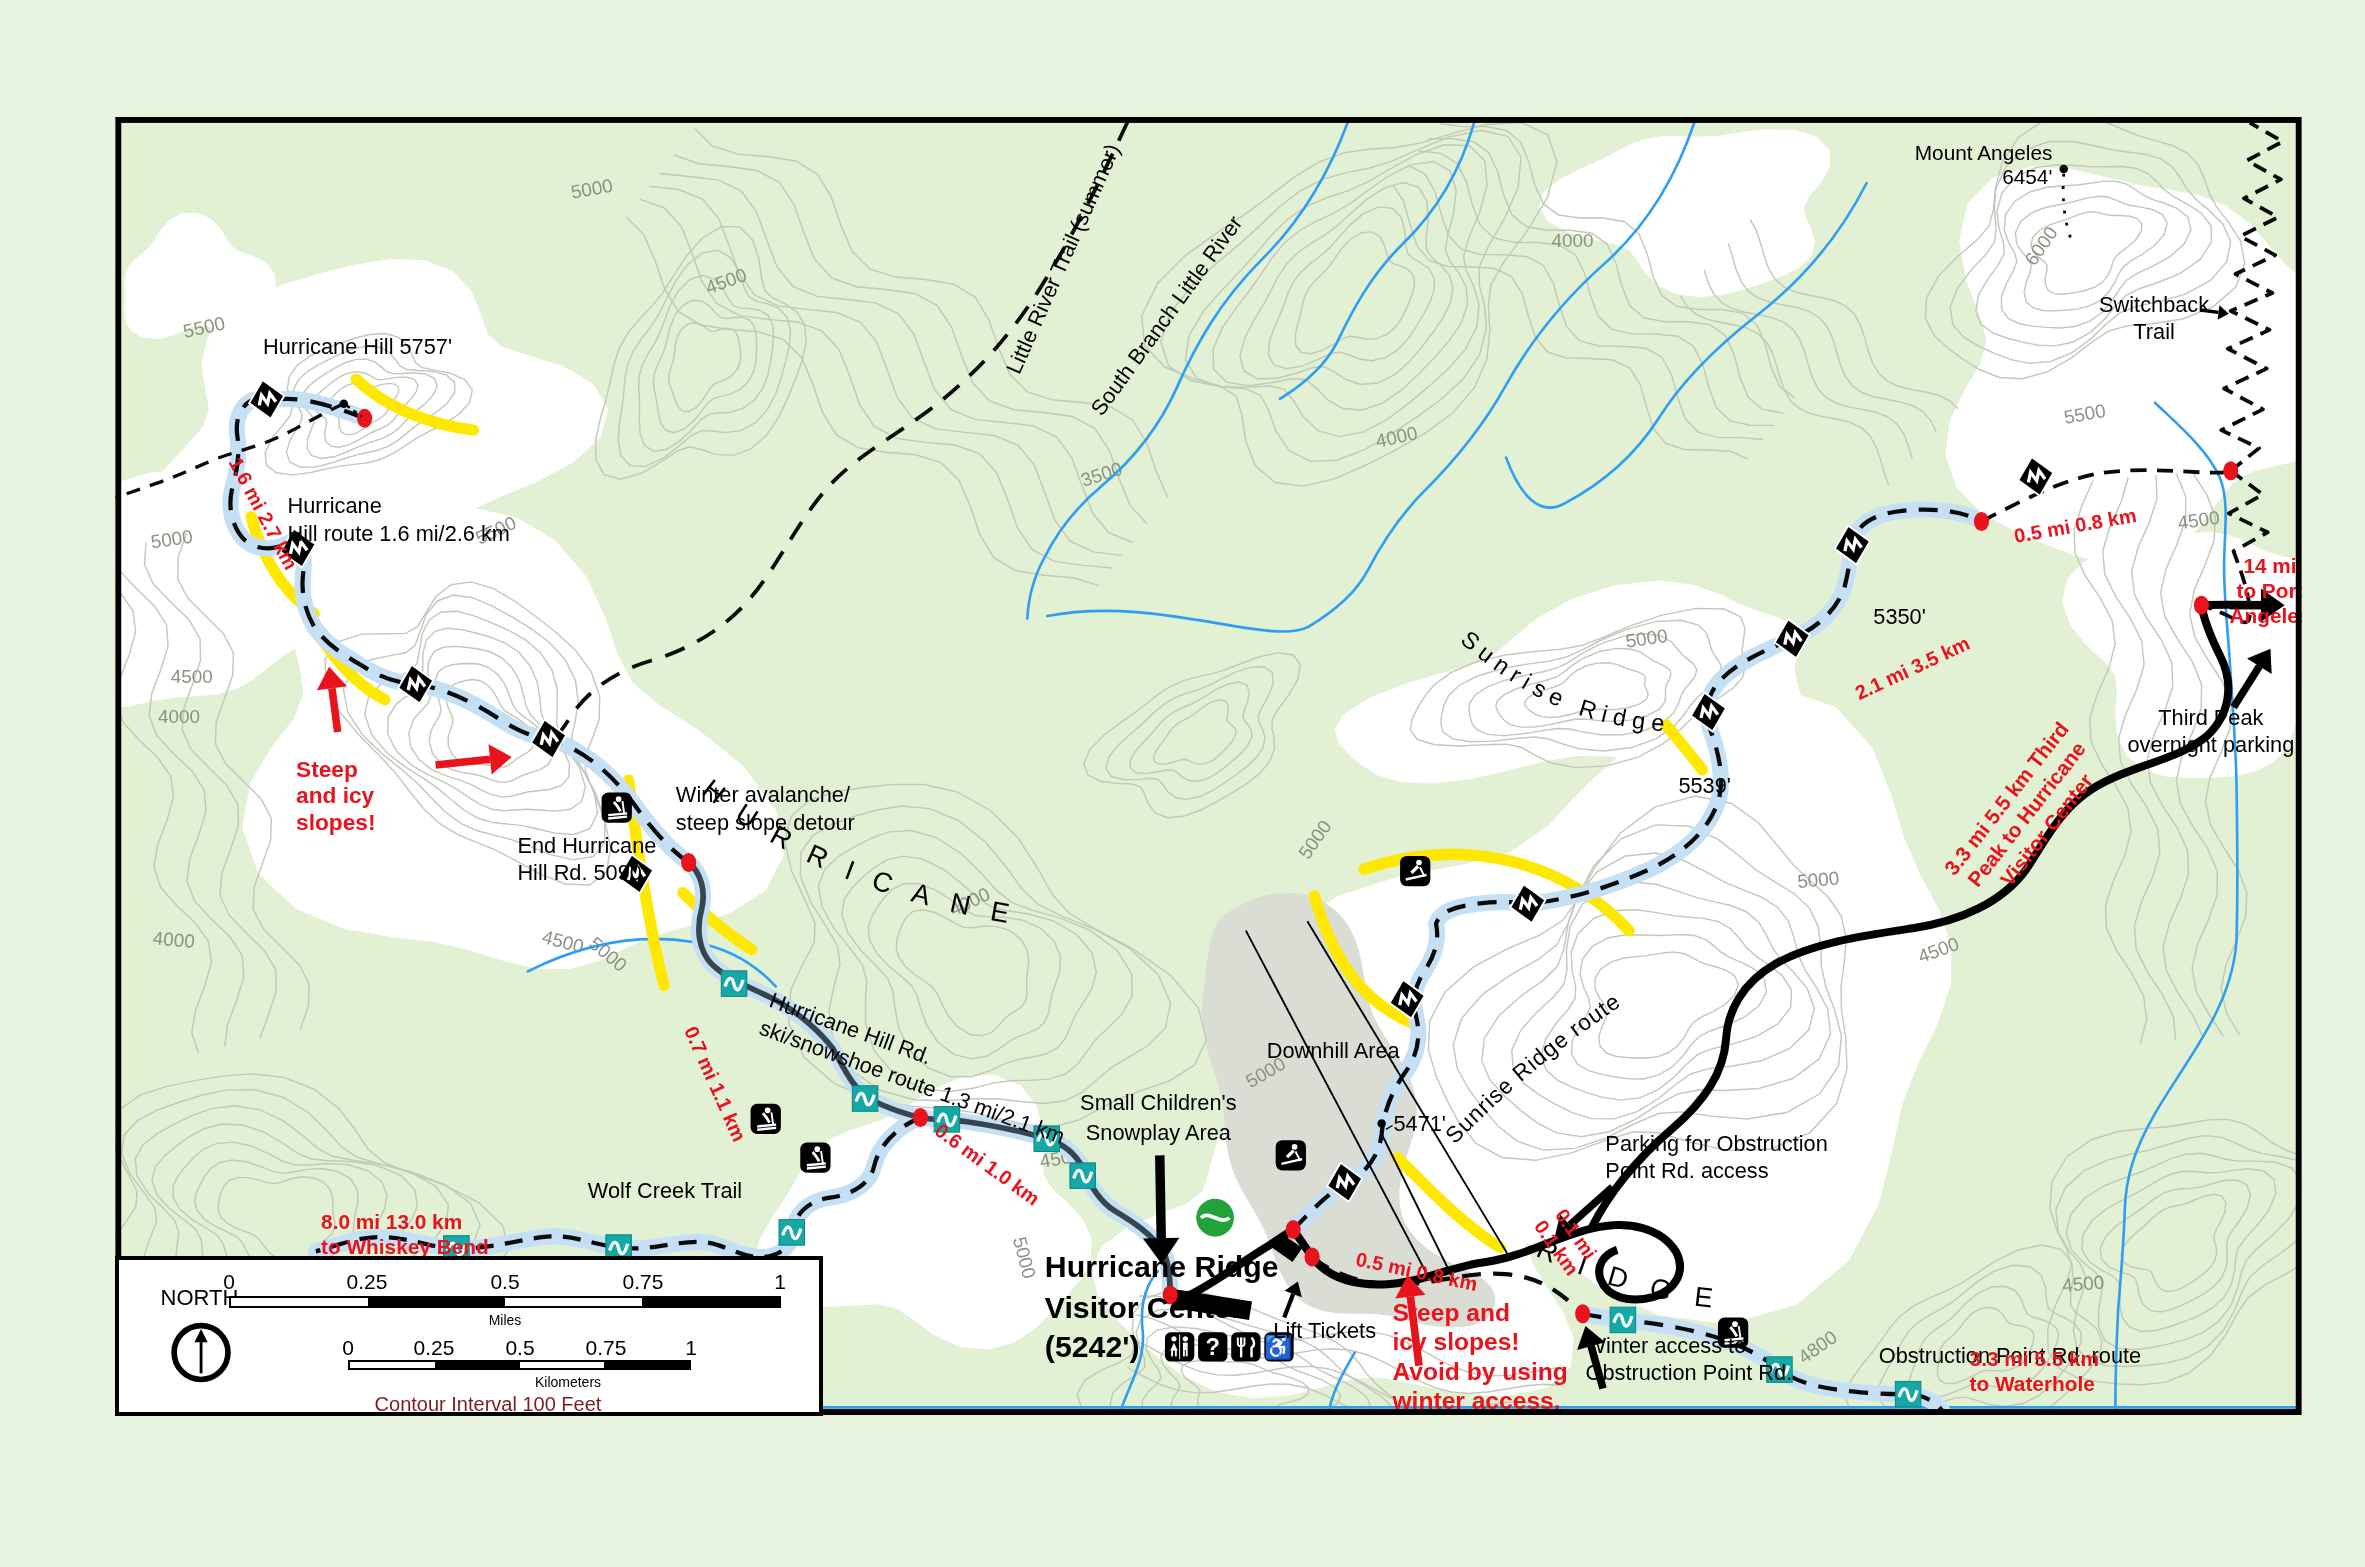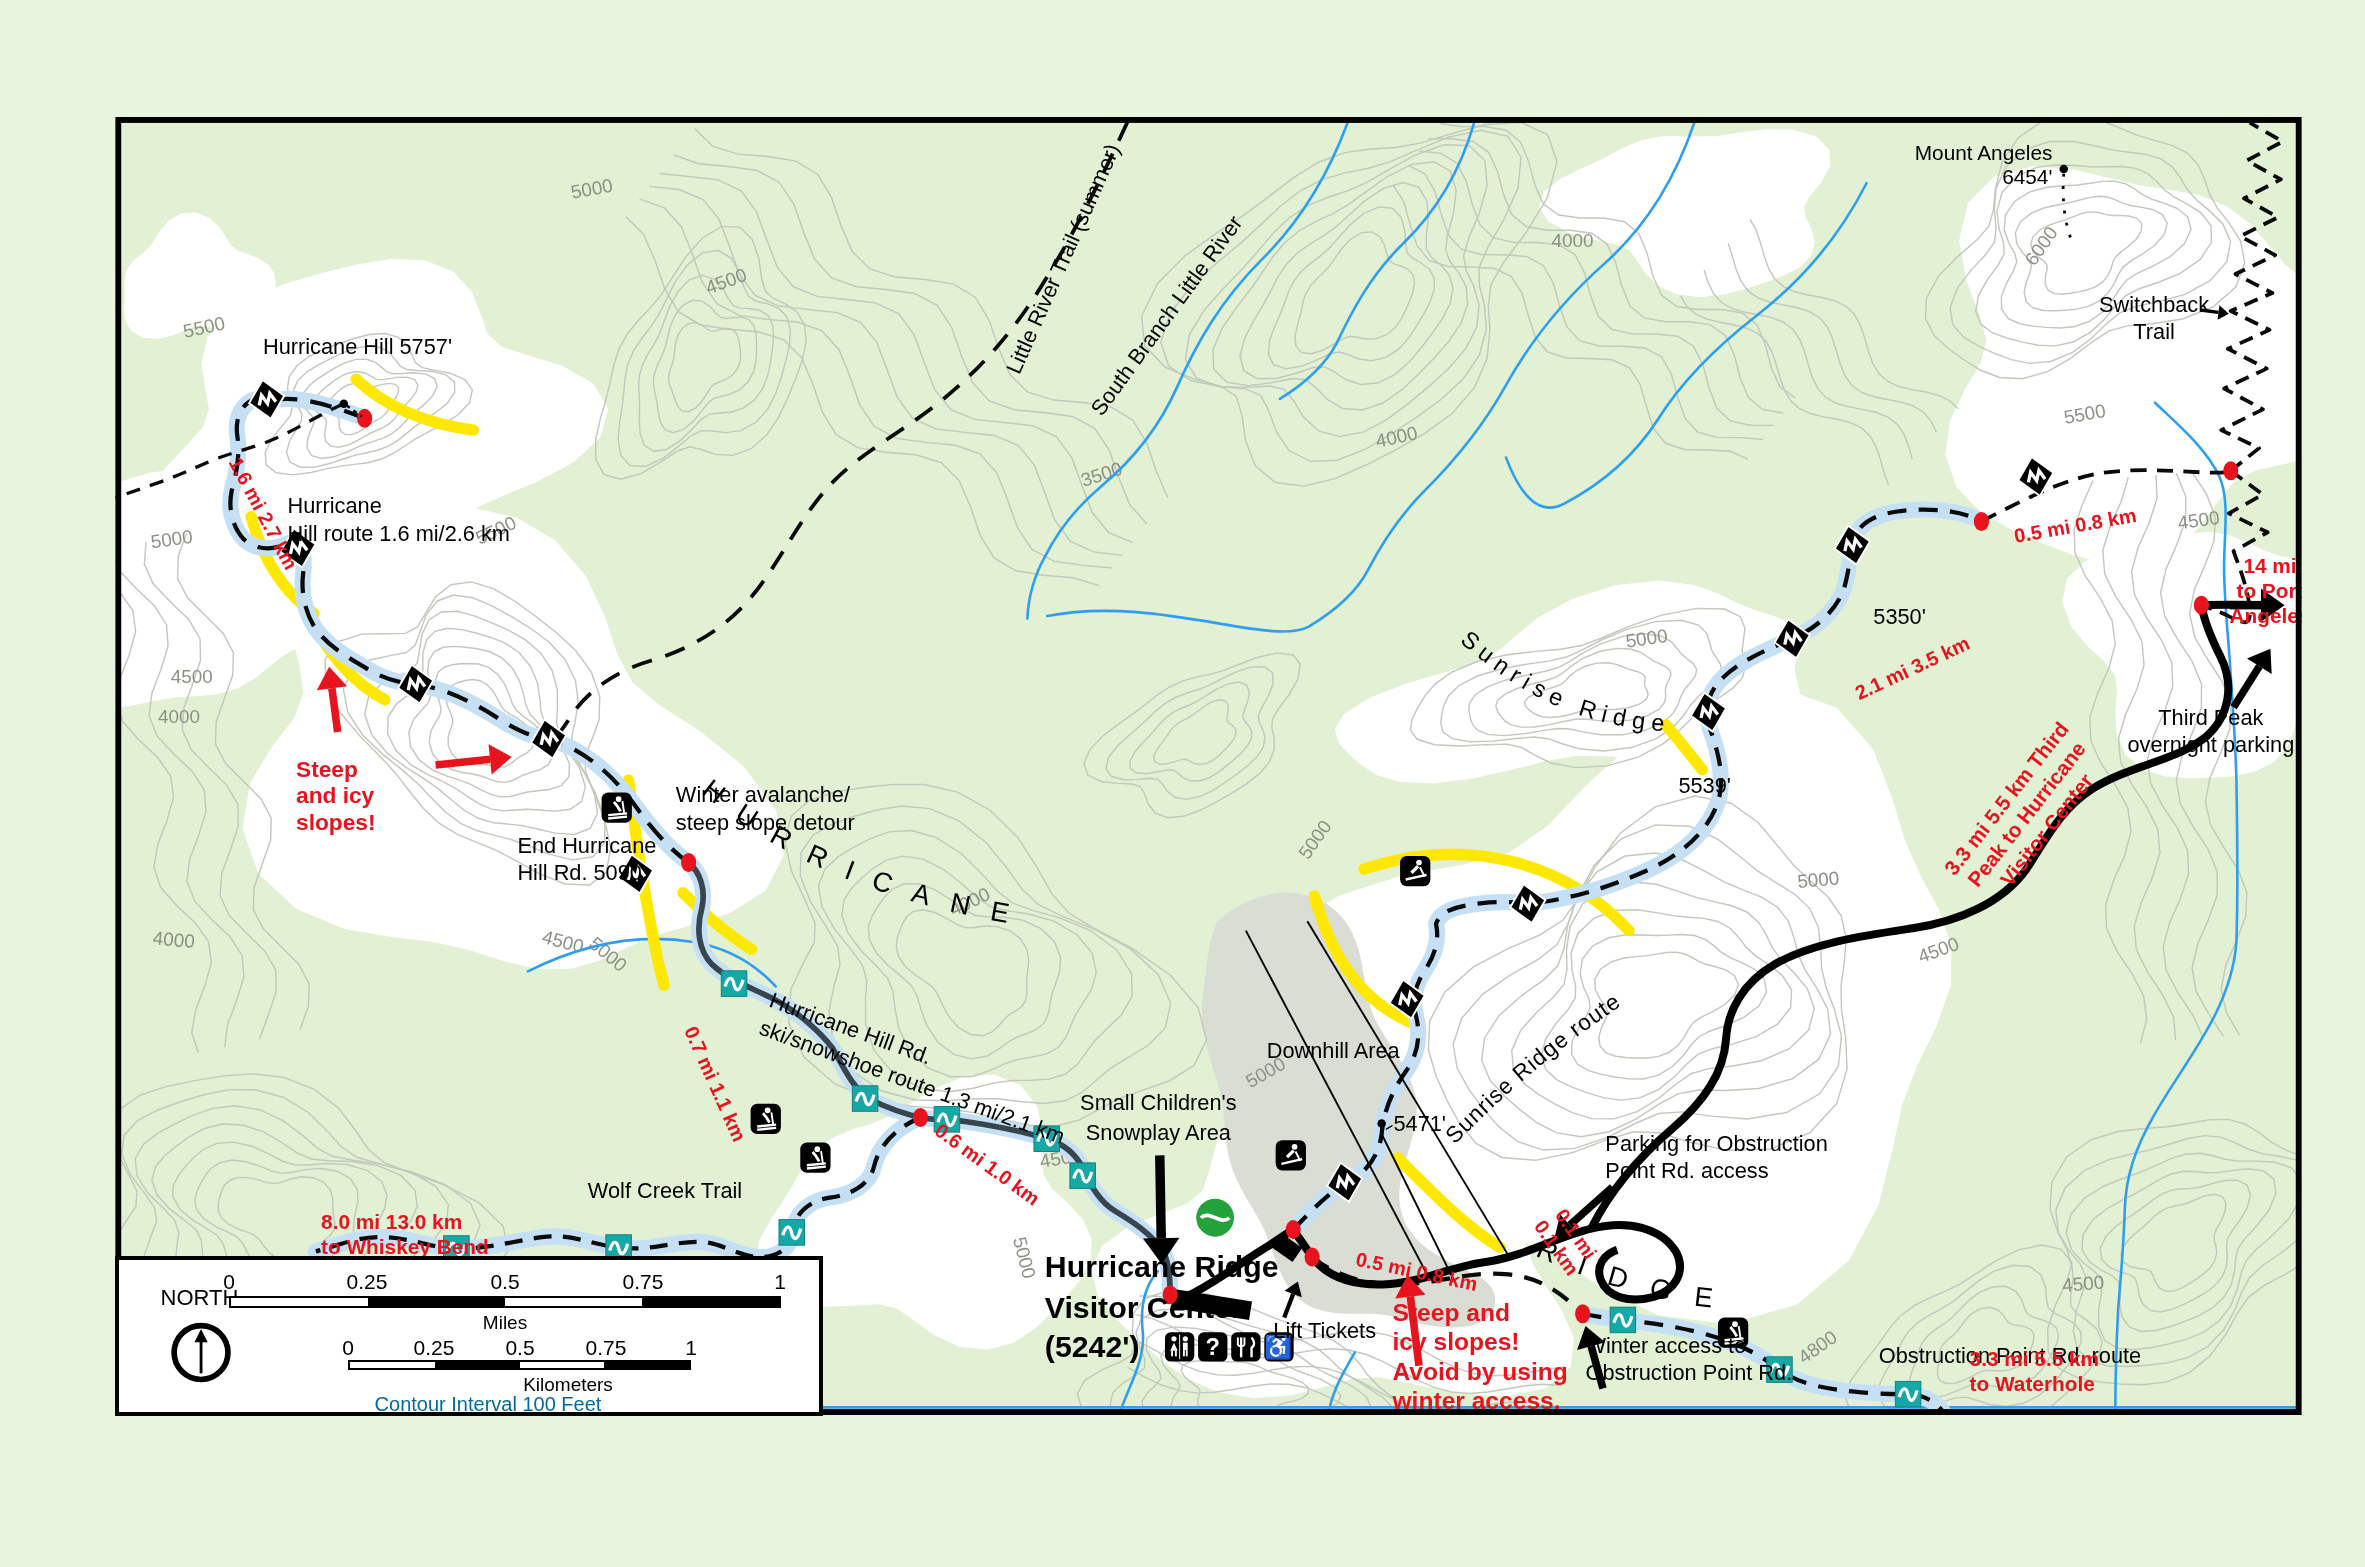--- a/index.html
+++ b/index.html
@@ -7,24 +7,24 @@
   .page{position:relative;width:2422px;height:1567px;background:#e9f4de;overflow:hidden;}
   #mapPanel{position:absolute;left:115px;top:117px;width:2187px;height:1298px;}
   #mapPanel svg{display:block;}
   
   #legendBox{position:absolute;left:115px;top:1256px;width:708px;height:160px;background:#fff;border:4.3px solid #000;box-sizing:border-box;z-index:5;}
   #legendBox .abs{position:absolute;}
   .tickrow span{position:absolute;transform:translateX(-50%);font-size:21px;color:#000;white-space:nowrap;}
   .scalebar{position:absolute;height:12.3px;border:2.4px solid #000;box-sizing:border-box;display:flex;}
   .scalebar div{flex:1 1 0;}
   .seg-w{background:#fff;} .seg-b{background:#000;}
-  .capt{position:absolute;transform:translateX(-50%);font-size:19px;color:#000;white-space:nowrap;}
+  .capt{position:absolute;transform:translateX(-50%);font-size:14px;color:#000;white-space:nowrap;}
   #northLabel{position:absolute;left:19px;top:24.6px;width:123px;text-align:center;font-size:22px;color:#000;}
   #compass{position:absolute;left:45px;top:51px;}
-  #contourNote{position:absolute;left:156px;top:133px;width:426px;text-align:center;font-size:20px;color:#0369a1;}
+  #contourNote{position:absolute;left:156px;top:133px;width:426px;text-align:center;font-size:20px;color:#7f1d1d;}
 </style>
 </head>
 <body>
 
 <div class="page">
 
   <div id="mapPanel">
       <svg viewBox="0 0 4622 2744" width="2187" height="1298">
         <defs>
           <clipPath id="cp">

